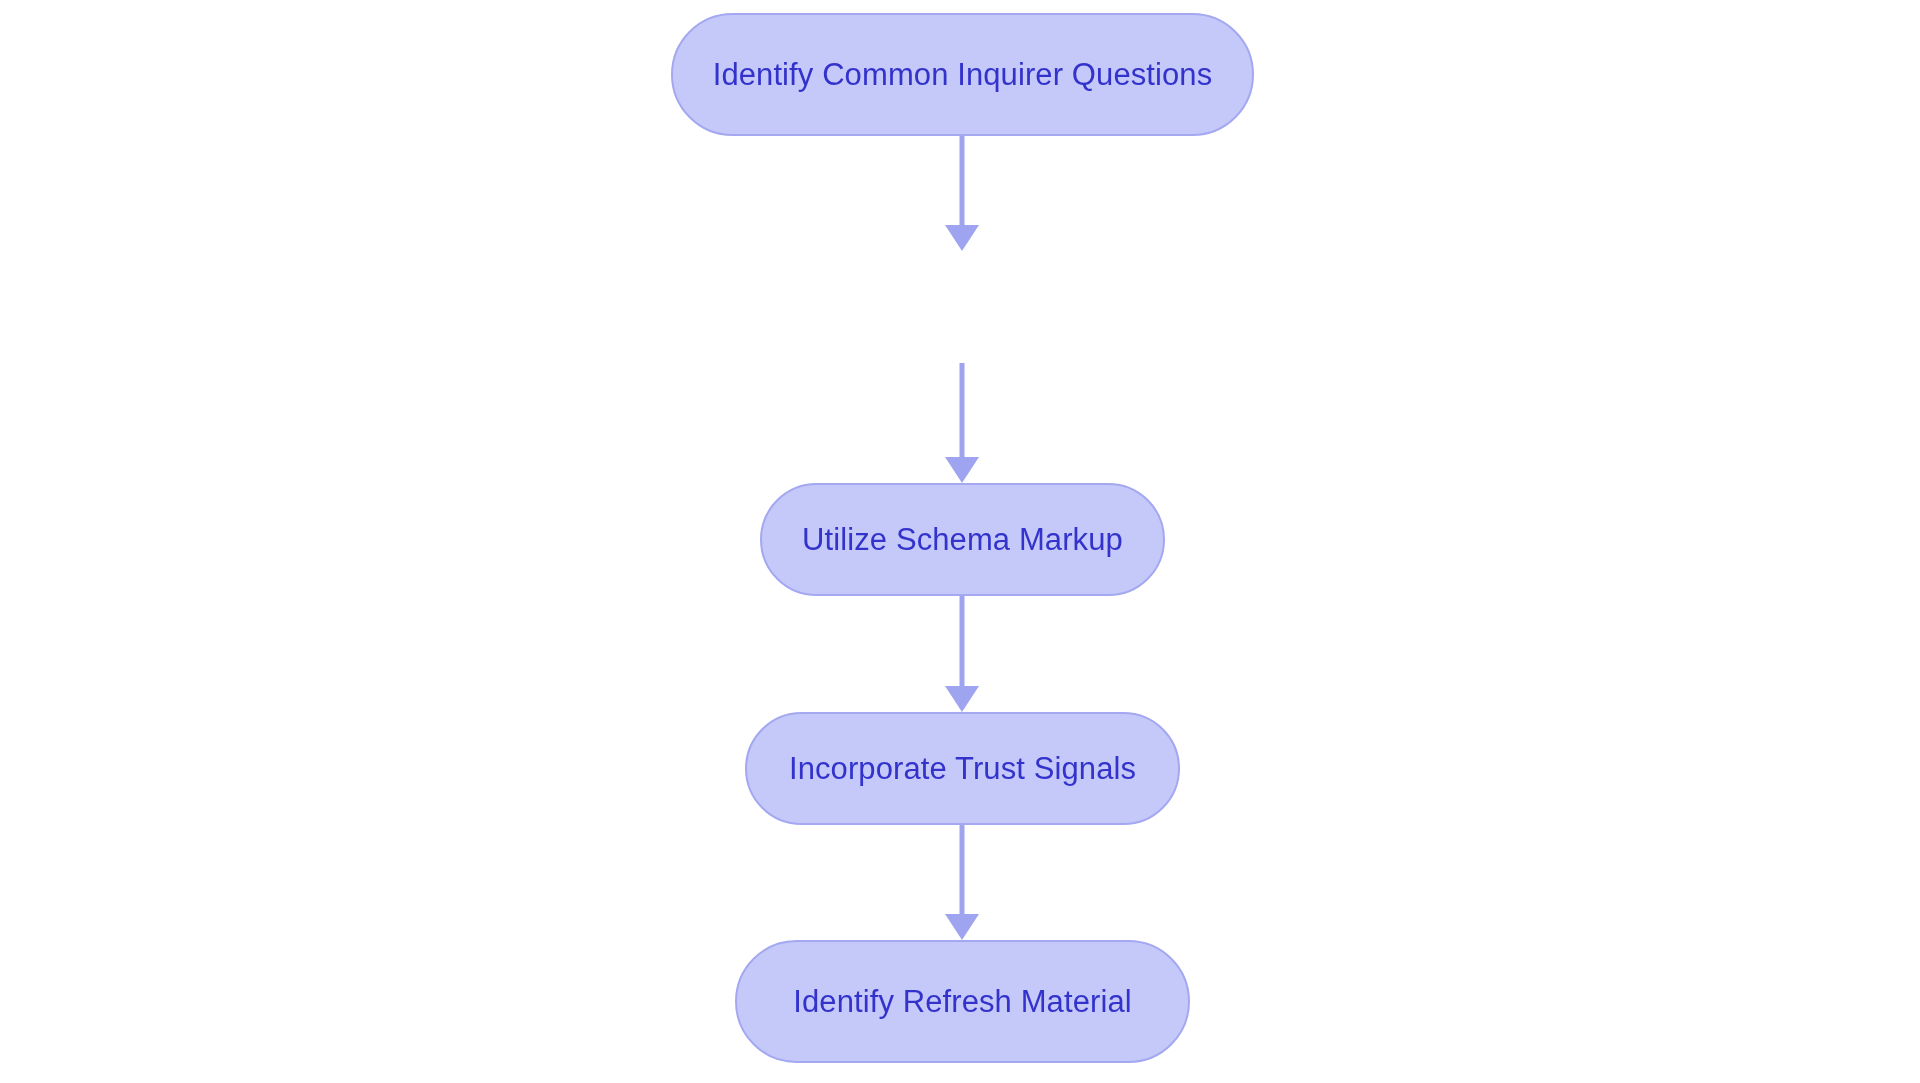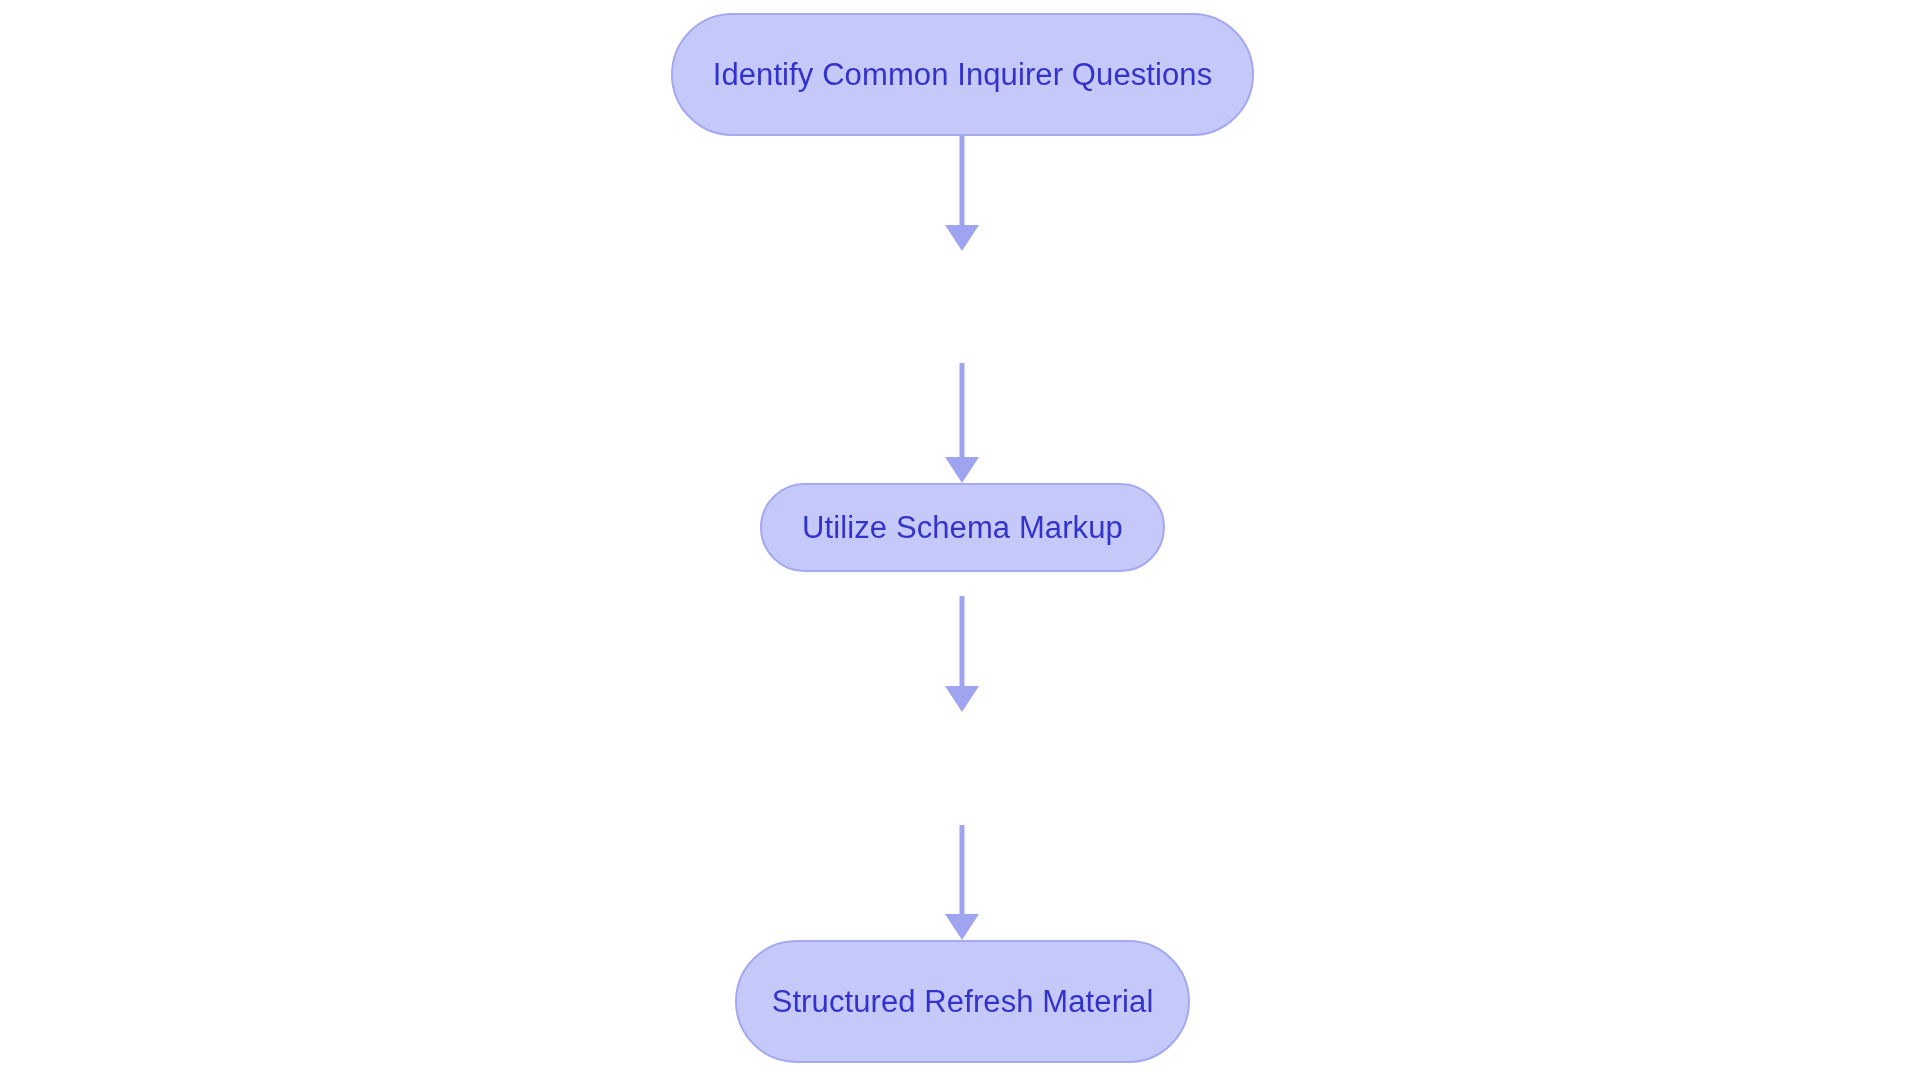--- a/index.html
+++ b/index.html
@@ -96,23 +96,26 @@
     <div class="connector" style="left:941px; top:825px; width:34px; height:115px;">
       <div class="connector-line" style="height:89px;"></div>
       <div class="connector-arrow"></div>
     </div>
 
     <div class="node" style="left:667px; top:13px; width:583px; height:123px;">
       <span class="node-label">Identify Common Inquirer Questions</span>
     </div>
 
 
-    <div class="node" style="left:756px; top:483px; width:405px; height:89px;align-items:center;">
+    <div class="node" style="left:756px; top:483px; width:405px; height:113px;align-items:center;">
       <span class="node-label">Utilize Schema Markup</span>
     </div>
 
+    <div class="node" style="left:741px; top:712px; width:435px; height:113px;">
+      <span class="node-label">Incorporate Trust Signals</span>
+    </div>
 
     <div class="node" style="left:731px; top:940px; width:455px; height:123px;">
-      <span class="node-label">Structured Refresh Material</span>
+      <span class="node-label">Identify Refresh Material</span>
     </div>
 
   </div>
 </div>
 
 </body></html>

